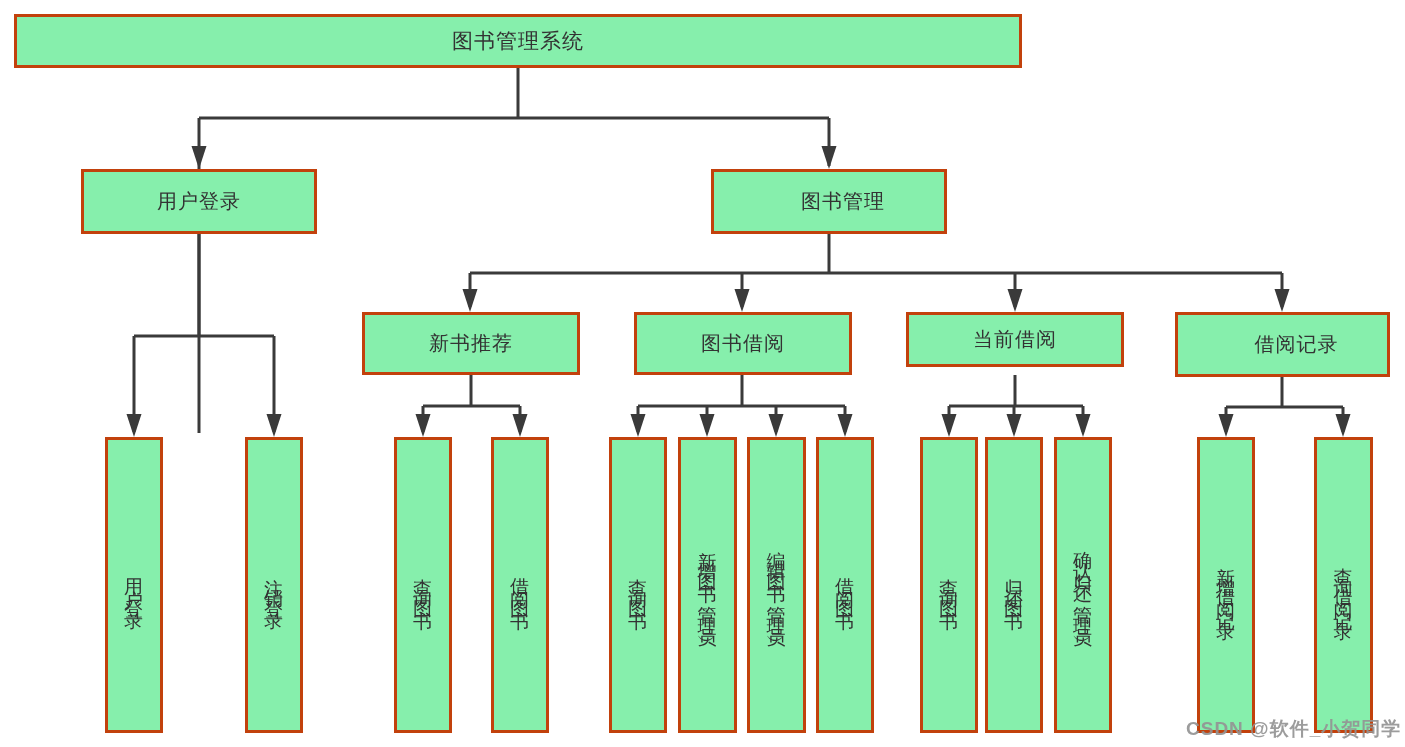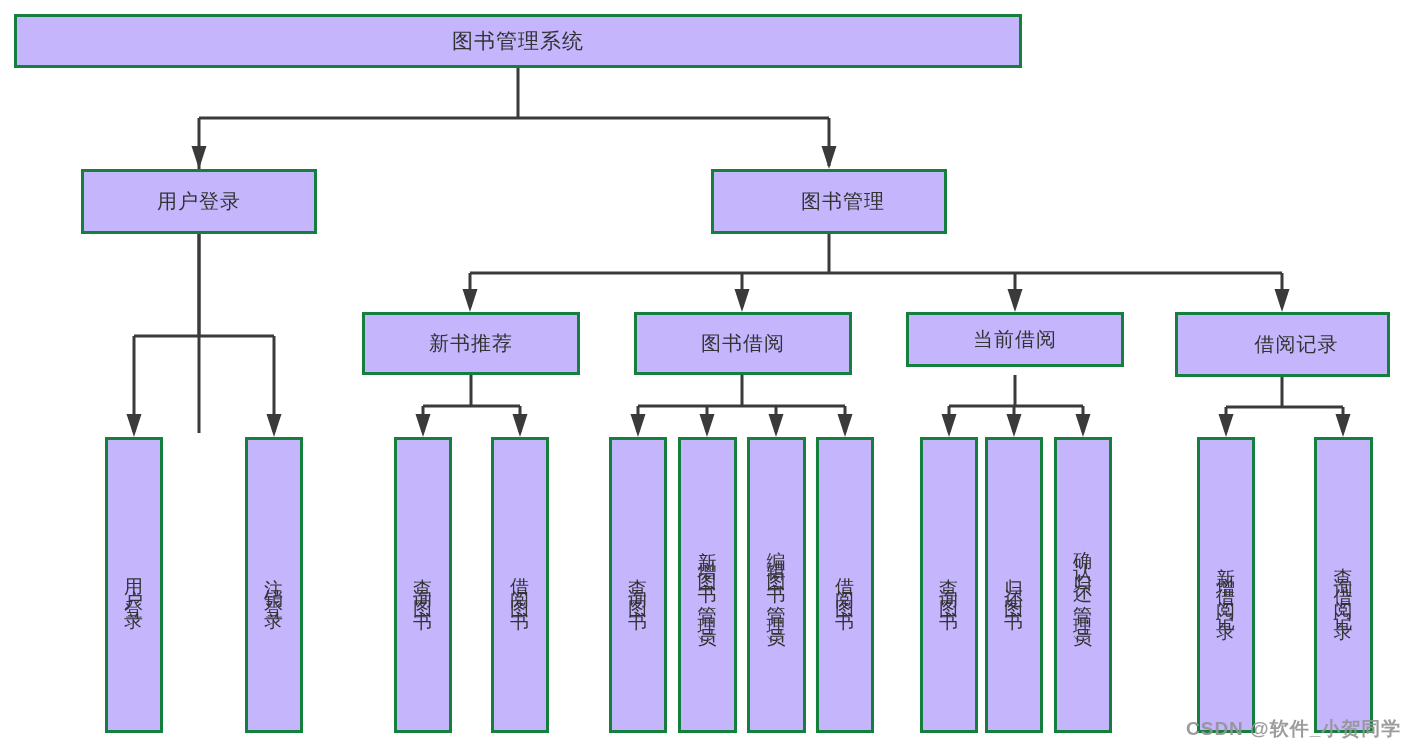--- a/index.html
+++ b/index.html
@@ -19,22 +19,22 @@
     position: absolute;
     left: 0;
     top: 0;
     width: 1405px;
     height: 747px;
     z-index: 1;
   }
   .node {
     position: absolute;
     box-sizing: border-box;
-    background: #c4b5fd;
-    border: 3px solid #15803d;
+    background: #86efac;
+    border: 3px solid #c2410c;
     display: flex;
     align-items: center;
     justify-content: center;
     color: #333333;
     z-index: 2;
     letter-spacing: 1px;
   }
   .root-node  { font-size: 21px; }
   .mid-node   { font-size: 20px; }
   .leaf-node  { font-size: 19px; }

